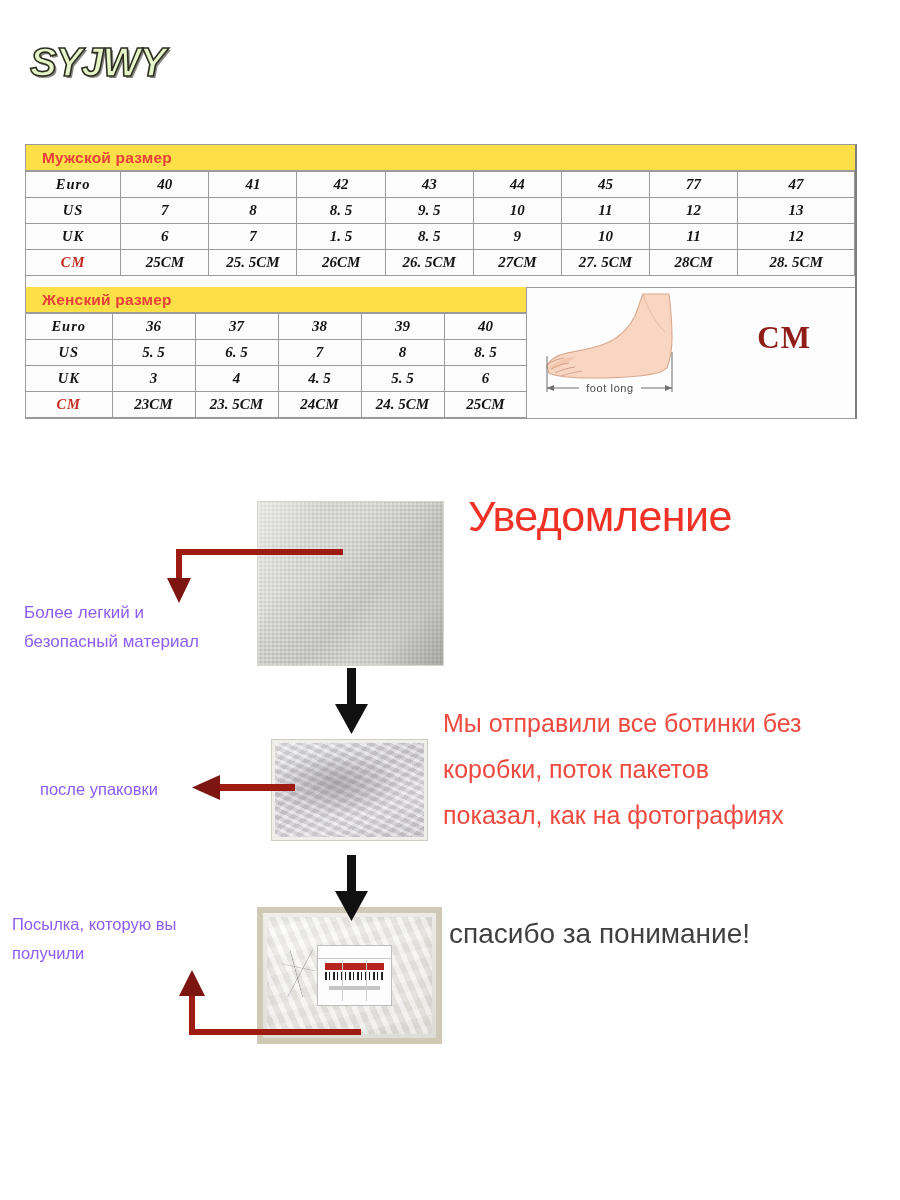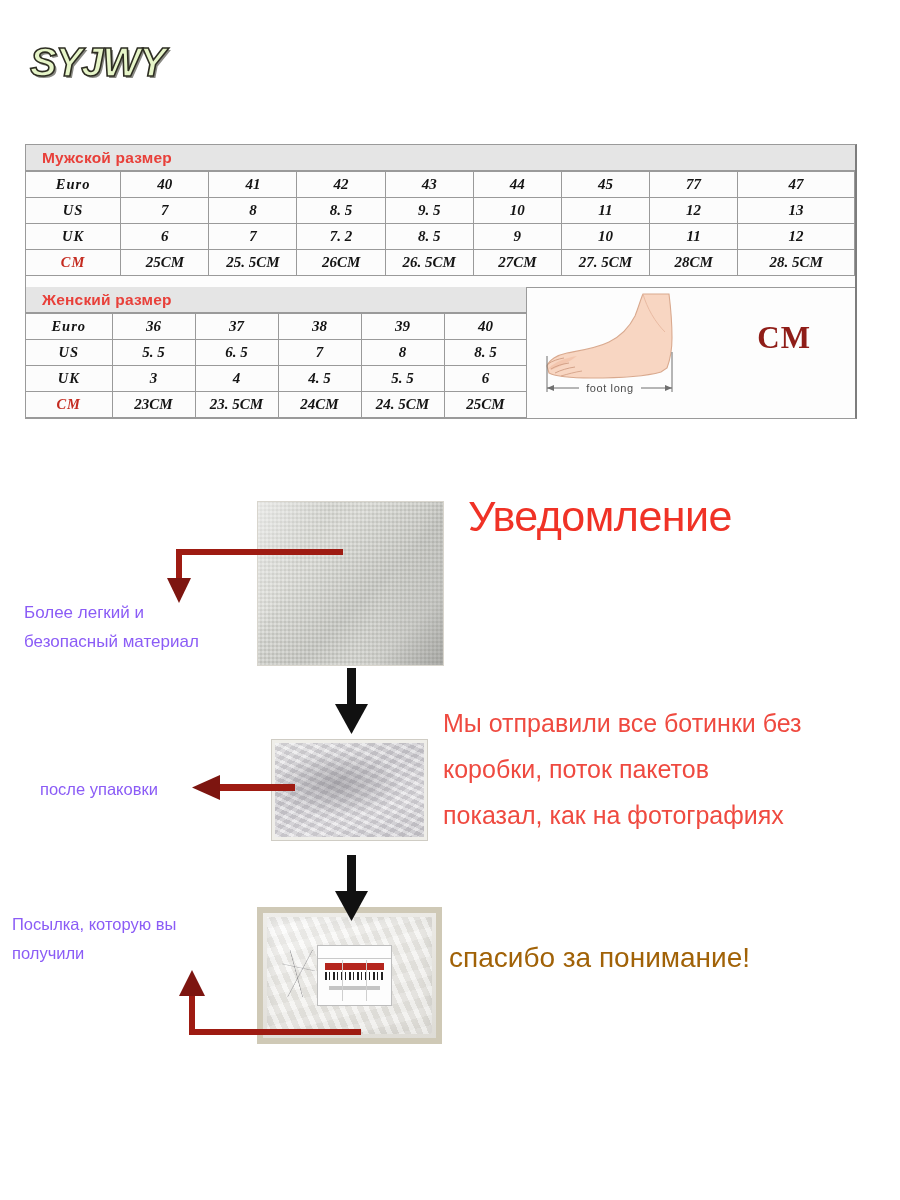--- a/index.html
+++ b/index.html
@@ -40,21 +40,21 @@
     border-right: 2px solid #7d7d7d;
     padding: 0;
   }
   .sect-title {
     color: #e8403a;
     font-size: 15.5px;
     font-weight: 600;
     padding: 3px 0 3px 16px;
     letter-spacing: 0.2px;
     border-bottom: 1px solid #9a9a9a;
-    background: #e5e5e5;
+    background: #fde047;
     height: 26px;
     line-height: 20px;
   }
   table.sz {
     border-collapse: collapse;
     width: 100%;
     table-layout: fixed;
     font-family: "Liberation Serif", serif;
   }
   table.sz td {
@@ -234,24 +234,23 @@
     position: absolute;
     color: #ef4a40;
     font-size: 25px;
     line-height: 46px;
     white-space: nowrap;
   }
   #txt-block { left: 443px; top: 700px; }
   #txt-thanks {
     left: 449px; top: 918px;
     font-size: 28px;
-    color: #a16207;
+    color: #404040;
     white-space: nowrap;
     position: absolute;
-    margin-top: 24px;
   }
 </style>
 </head>
 <body>
 
 <div class="page">
 
   <div class="logo">SYJWY</div>
 
   <div class="sizeblock">
@@ -290,21 +289,21 @@
           <td>9. 5</td>
           <td>10</td>
           <td>11</td>
           <td>12</td>
           <td>13</td>
         </tr>
         <tr>
           <td class="rowhead">UK</td>
           <td>6</td>
           <td>7</td>
-          <td>7. 2</td>
+          <td>1. 5</td>
           <td>8. 5</td>
           <td>9</td>
           <td>10</td>
           <td>11</td>
           <td>12</td>
         </tr>
         <tr>
           <td class="rowhead cmhead">CM</td>
           <td>25CM</td>
           <td>25. 5CM</td>

